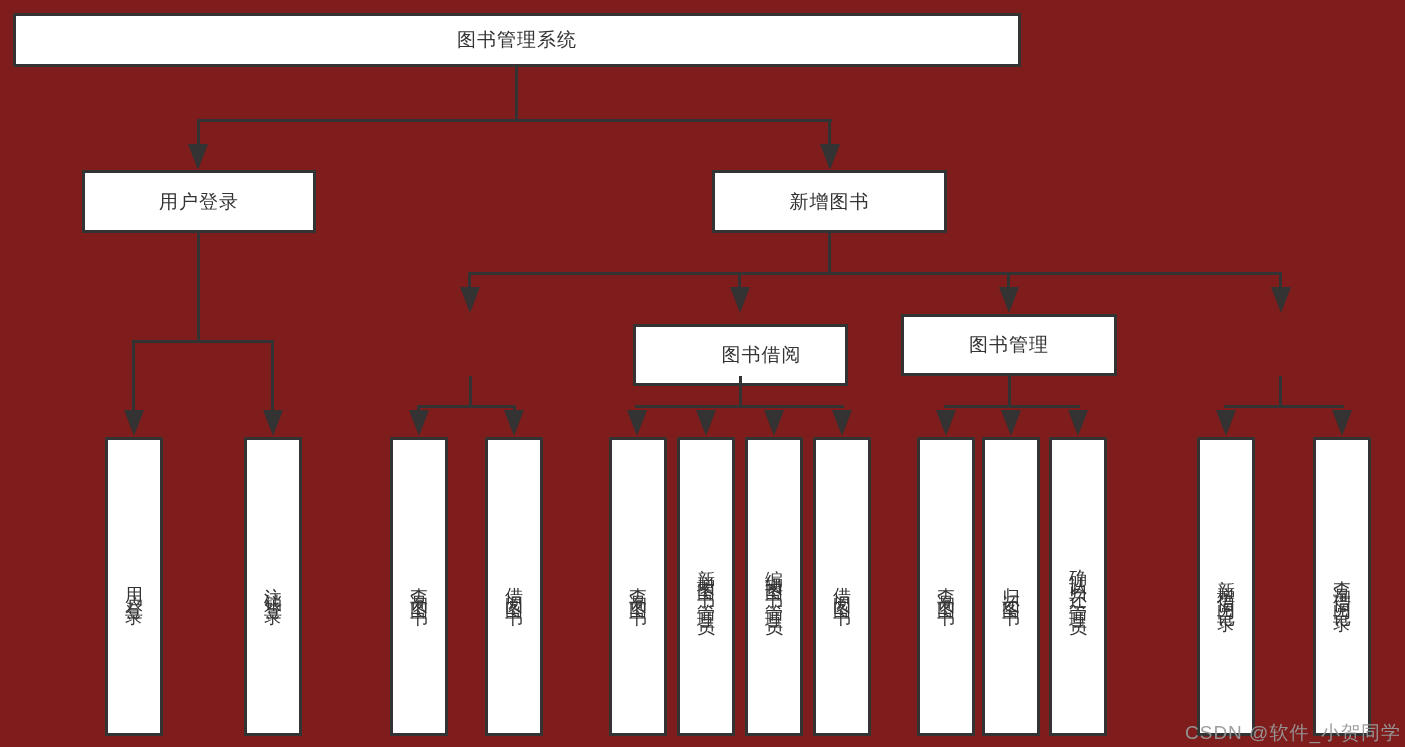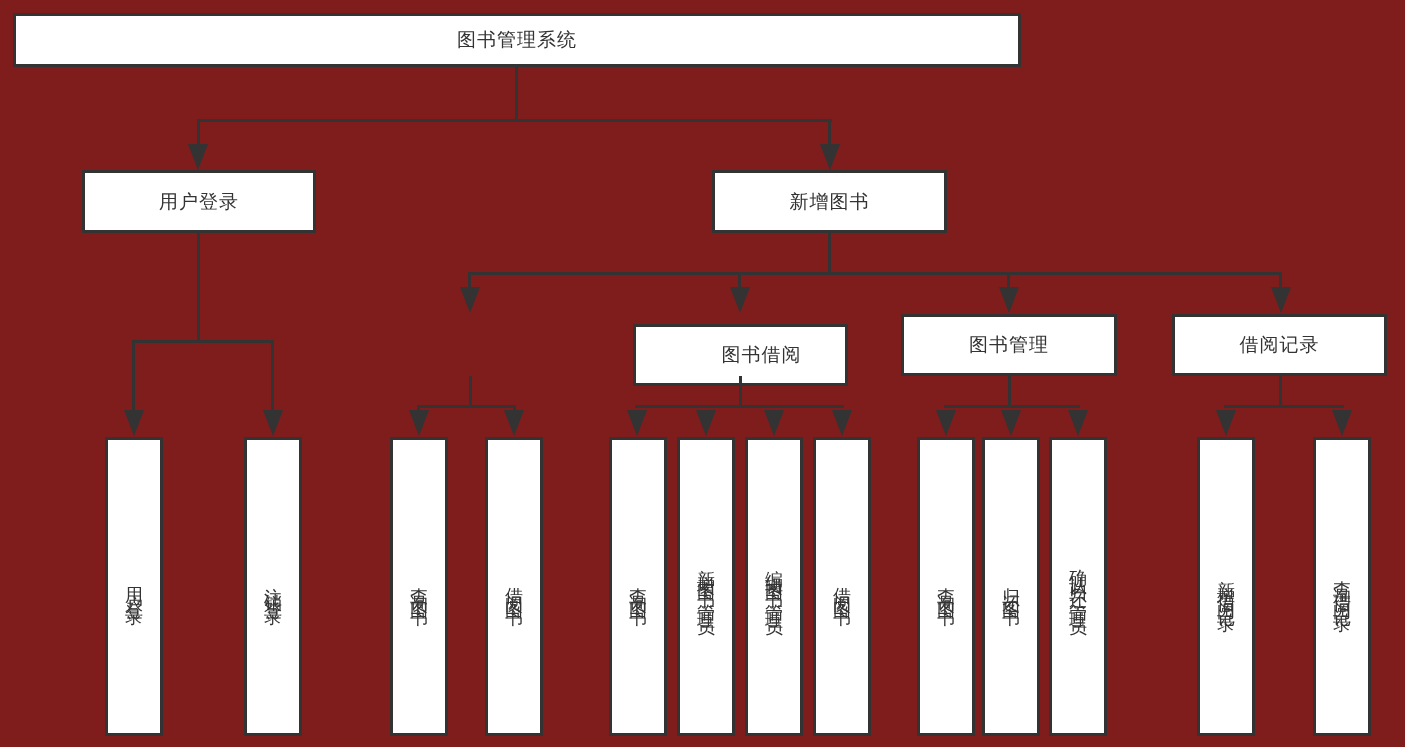--- a/index.html
+++ b/index.html
@@ -101,23 +101,20 @@
   <div class="arrowhead" style="left:999px;top:287px;"></div>
   <div class="vline" style="left:1279px;top:272px;height:18px;"></div>
   <div class="arrowhead" style="left:1271px;top:287px;"></div>
 
   <div class="box" style="left:633px;top:324px;width:215px;height:62px;padding-left:42px;">
     <span>图书借阅</span>
   </div>
   <div class="box" style="left:901px;top:314px;width:216px;height:62px;">
     <span>图书管理</span>
   </div>
-  <div class="box" style="left:1172px;top:314px;width:215px;height:62px;">
-    <span>借阅记录</span>
-  </div>
 
   <div class="vline" style="left:469px;top:376px;height:32px;"></div>
   <div class="hline" style="left:417px;top:405px;width:99px;"></div>
   <div class="vline" style="left:417px;top:405px;height:9px;"></div>
   <div class="arrowhead" style="left:409px;top:410px;"></div>
   <div class="vline" style="left:513px;top:405px;height:9px;"></div>
   <div class="arrowhead" style="left:504px;top:410px;"></div>
 
   <div class="vline" style="left:739px;top:376px;height:32px;"></div>
   <div class="hline" style="left:635px;top:405px;width:209px;"></div>
@@ -174,14 +171,15 @@
     <span class="vtext">确认归还（管理员）</span>
   </div>
 
   <div class="leaf" style="left:1197px;top:437px;width:58px;height:299px;">
     <span class="vtext">新增借阅记录</span>
   </div>
   <div class="leaf" style="left:1313px;top:437px;width:58px;height:299px;">
     <span class="vtext">查询借阅记录</span>
   </div>
 
+  <div class="watermark">CSDN @软件_小贺同学</div>
 
 </div>
 
 </body></html>

